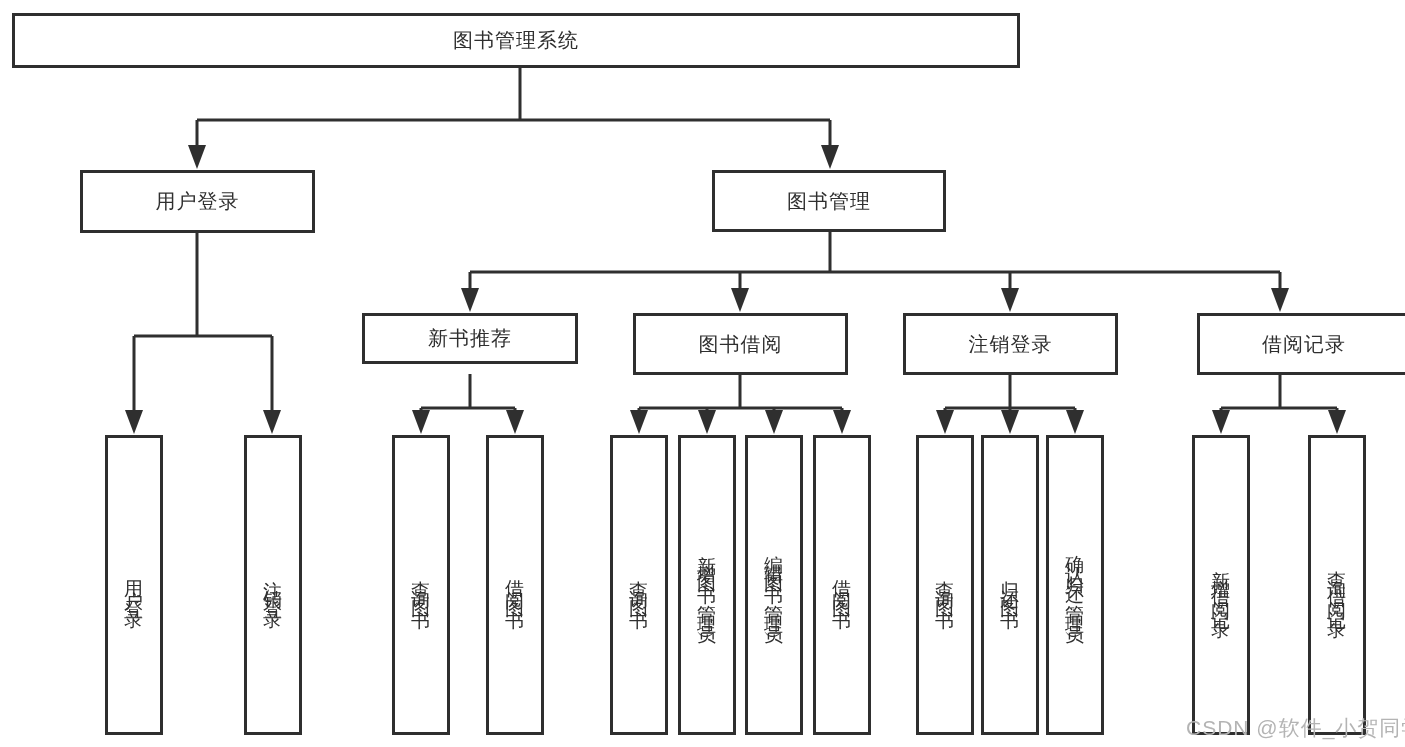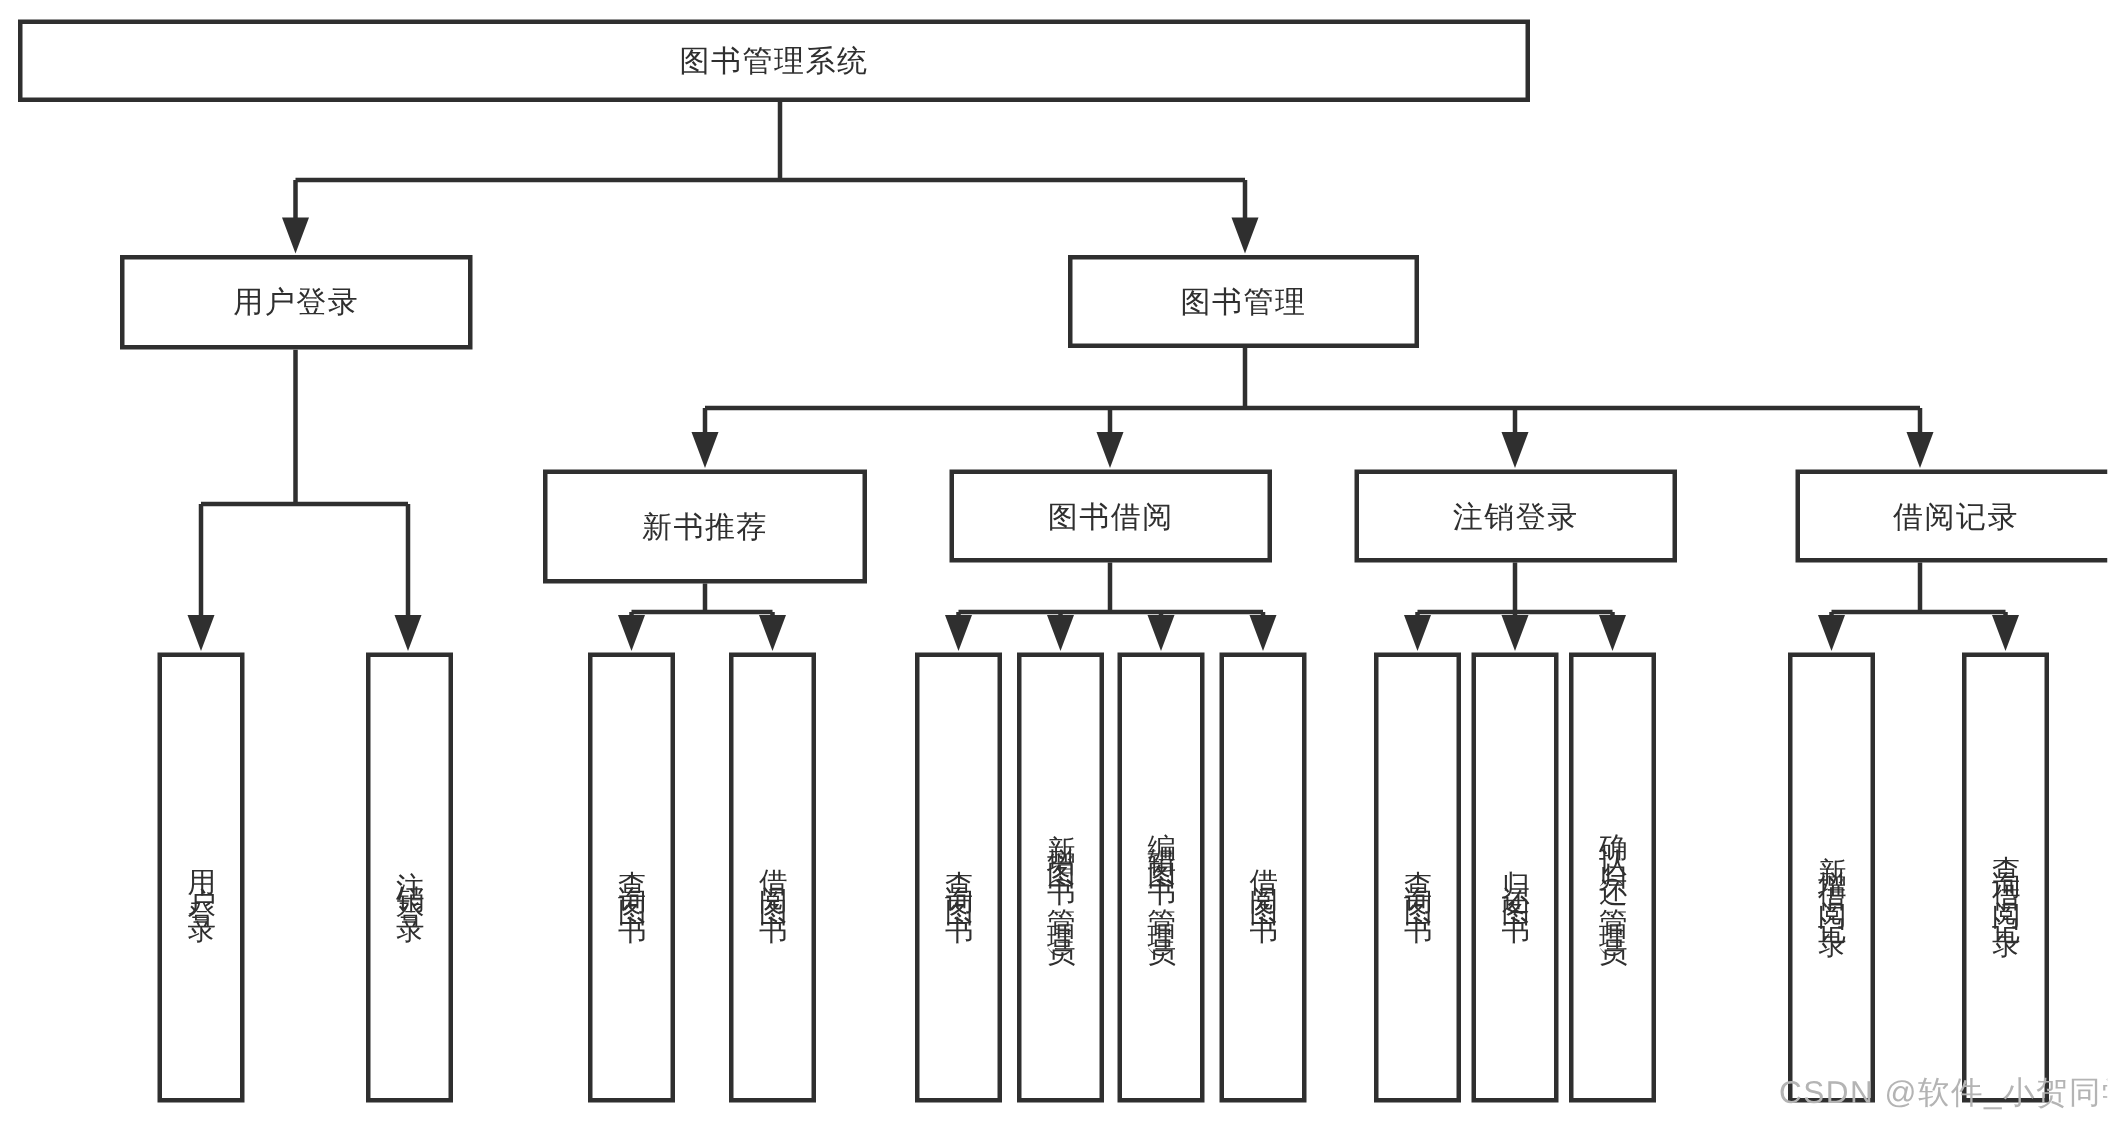--- a/index.html
+++ b/index.html
@@ -46,21 +46,21 @@
     writing-mode: vertical-rl;
     text-orientation: mixed;
     letter-spacing: 10px;
     line-height: 1;
     white-space: nowrap;
   }
   
   #node-root            { left: 12px;   top: 13px;  width: 1008px; height: 55px; }
   #node-user-login      { left: 80px;   top: 170px; width: 235px;  height: 63px; }
   #node-book-management { left: 712px;  top: 170px; width: 234px;  height: 62px; font-family: Liberation Mono, monospace; }
-  #node-new-book-rec    { left: 362px;  top: 313px; width: 216px;  height: 76px; }
+  #node-new-book-rec    { left: 362px;  top: 313px; width: 216px;  height: 51px; }
   #node-book-borrow     { left: 633px;  top: 313px; width: 215px;  height: 62px; font-family: Liberation Mono, monospace; }
   #node-current-borrow  { left: 903px;  top: 313px; width: 215px;  height: 62px; }
   #node-borrow-record   { left: 1173px; top: 313px; width: 214px;  height: 62px; margin-left: 24px; }
   
   #leaf-user-login      { left: 105px;  }
   #leaf-logout          { left: 244px;  }
   #leaf-query-book-1    { left: 392px;  }
   #leaf-borrow-book-1   { left: 486px;  }
   #leaf-query-book-2    { left: 610px;  }
   #leaf-add-book        { left: 678px;  }

